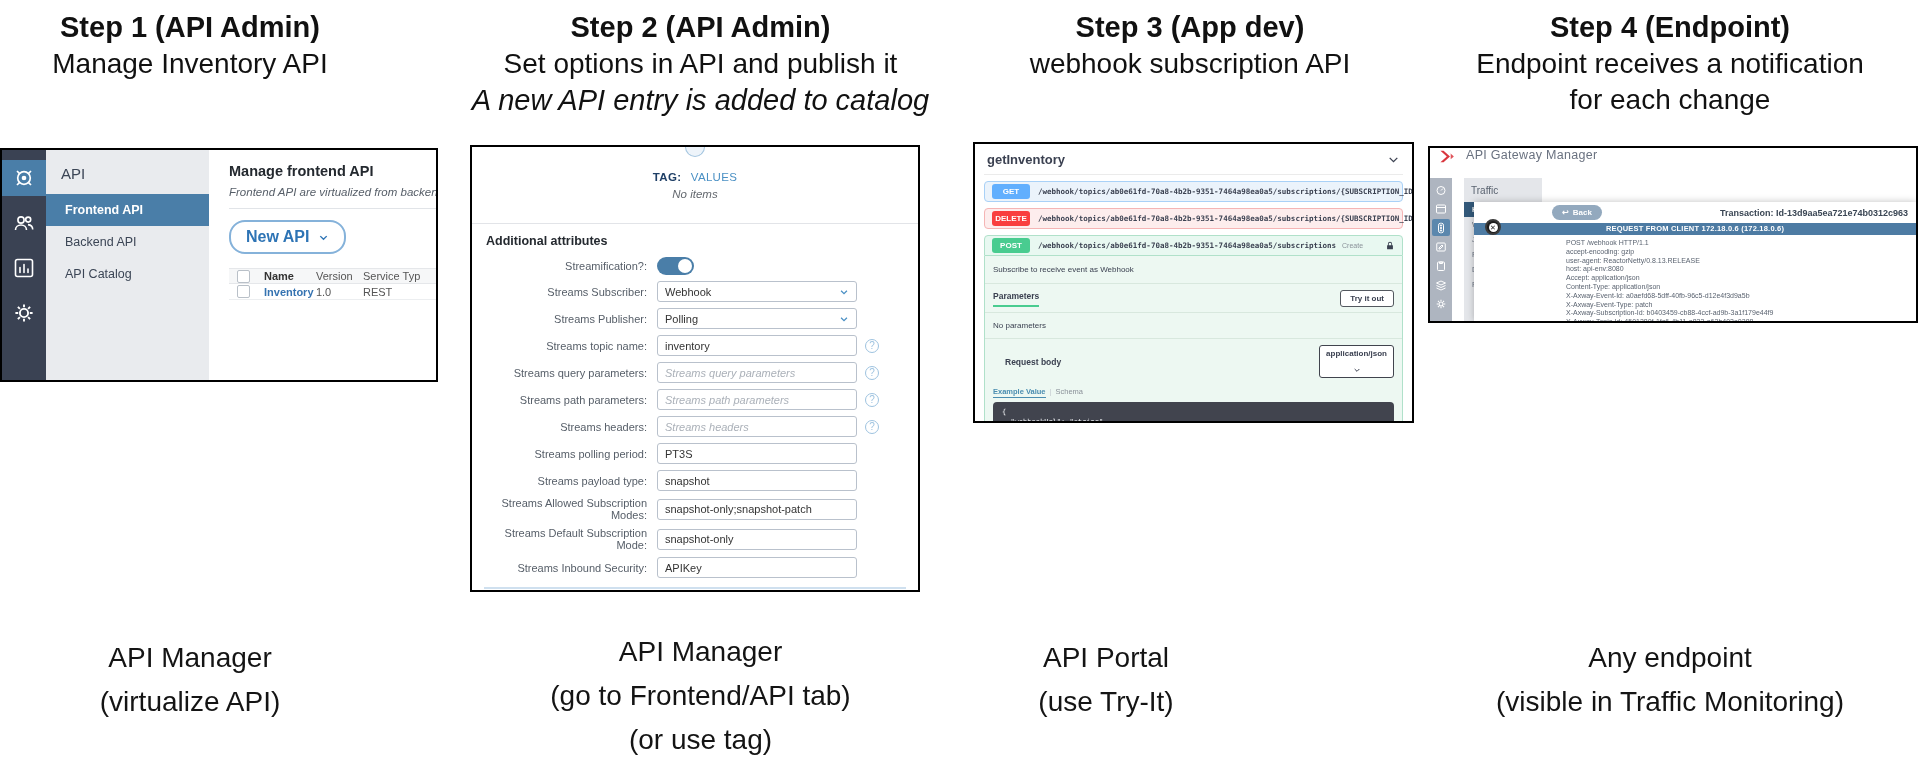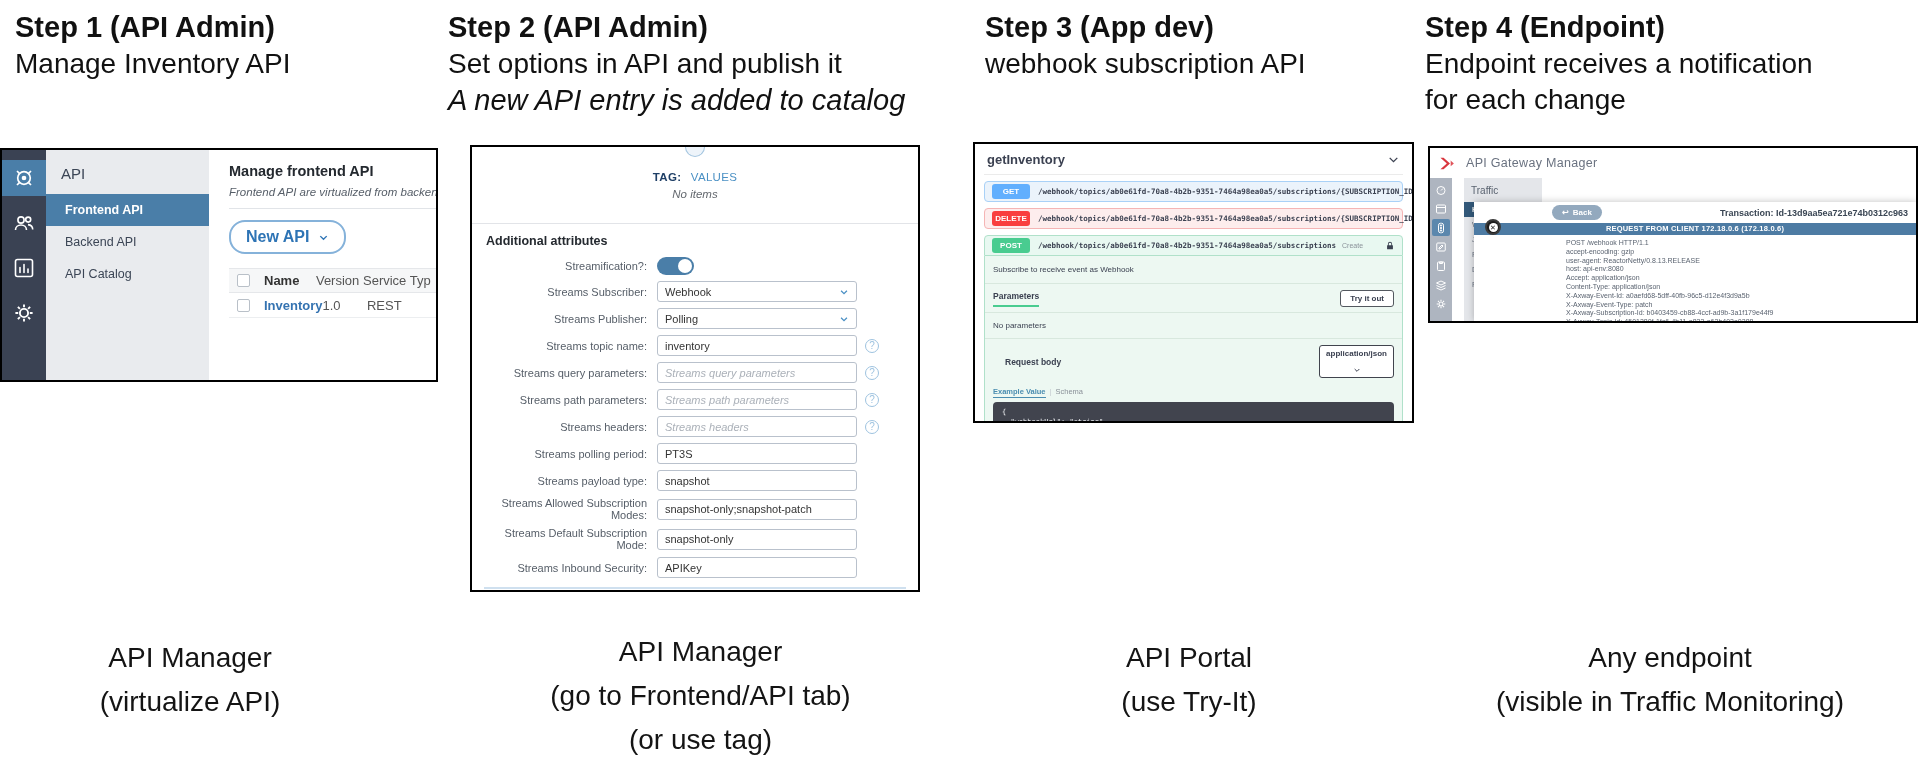--- a/index.html
+++ b/index.html
@@ -1,33 +1,33 @@
 <!DOCTYPE html>
 <html><head>
 <meta charset="utf-8">
 <style>
   * { margin:0; padding:0; box-sizing:border-box; }
   html,body { background:#fff; }
   .slide { position:relative; width:1920px; height:761px; background:#fff;
            font-family:"Liberation Sans", sans-serif; color:#111; overflow:hidden; }
 
   
-  .hdr { position:absolute; }
+  .hdr { position:absolute; text-align:center; }
   .hdr .t  { font-size:29px; font-weight:700; line-height:38px; }
   .hdr .l  { font-size:28px; line-height:36px; }
   .hdr .li { font-size:29px; line-height:37px; font-style:italic; }
   .cap { position:absolute; text-align:center; font-size:28px; line-height:44px; color:#141414; }
 
   #h1 { left:15px;   top:8px;  width:350px; }
   #h2 { left:448px;  top:8px;  width:505px; }
   #h3 { left:985px;  top:8px;  width:410px; }
   #h4 { left:1425px; top:8px;  width:490px; }
   #c1 { left:15px;   top:636px; width:350px; }
   #c2 { left:448px;  top:630px; width:505px; }
-  #c3 { left:1009px;  top:636px; width:360px;text-align:center; }
+  #c3 { left:926px;  top:636px; width:360px;text-align:center; }
   #c4 { left:1425px; top:636px; width:490px; }
 
   
   .frame { position:absolute; border:2px solid #000; background:#fff; overflow:hidden; }
   #f1 { left:0px;    top:148px; width:438px; height:234px; display:flex; }
   #f2 { left:470px;  top:145px; width:450px; height:447px; }
   #f3 { left:973px;  top:142px; width:441px; height:281px; padding:4px 9px; }
   #f4 { left:1428px; top:146px; width:490px; height:177px; }
 
   
@@ -41,21 +41,21 @@
   .s1-item.sel { background:#4a7ea8; color:#fff; font-weight:700; }
   .s1-main { flex:1; padding:13px 0 0 20px; overflow:hidden; }
   .s1-h    { font-size:14.5px; font-weight:700; color:#24292f; }
   .s1-sub  { font-size:11.5px; font-style:italic; color:#565e68; margin-top:7px; white-space:nowrap; }
   .s1-div  { border-top:1px solid #e1e4e8; margin:10px 0 0; }
   .s1-btn  { display:inline-flex; align-items:center; gap:9px; margin-top:11px;
              border:2px solid #85b2da; color:#2e74b5; font-weight:700; font-size:16px;
              border-radius:16px; padding:6px 15px; background:#fff; cursor:pointer; }
   .s1-btn .chev svg { width:11px; height:11px; display:block; }
   .s1-table { margin-top:14px; }
-  .s1-tr { display:flex; align-items:center; height:25px; font-size:13px; color:#555; white-space:nowrap; }
+  .s1-tr { display:flex; align-items:center; height:16px; font-size:11px; color:#555; white-space:nowrap; }
   .s1-tr.head { background:#f6f7f8; border-top:1px solid #e5e7ea; border-bottom:1px solid #e5e7ea; color:#555; }
   .s1-tr.row  { border-bottom:1px solid #eceef0; }
   .cbx { width:13px; height:13px; border:1px solid #b9c0c8; border-radius:2px; background:#fff; margin:0 14px 0 8px; flex:none; }
   .col-name { width:64px; } .col-ver { width:58px; } .col-type { width:90px; }
   .s1-tr.head .col-name { font-weight:700; color:#333; }
   .s1-link { color:#3573b1; font-weight:700; cursor:pointer; }
 
   
   .f2-bump { position:absolute; top:0; left:50%; transform:translateX(-50%);
              width:20px; height:10px; border:1px solid #a5c6e0; border-top:none;
@@ -116,21 +116,21 @@
   .sw-ct svg { width:8px; height:8px; }
   .sw-ex { padding:3px 8px 2px; font-size:7.5px; }
   .sw-ex .ev { color:#4a8db0; font-weight:700; border-bottom:1px solid #4a8db0; padding-bottom:1px; cursor:pointer; }
   .sw-ex .sep { color:#c3c9cf; margin:0 4px; }
   .sw-ex .sc { color:#8a9199; cursor:pointer; }
   .sw-code { background:#41444e; border-radius:4px; margin:4px 8px 8px; color:#f5f7f9;
              font-family:"DejaVu Sans Mono", monospace; font-size:7px; line-height:9.5px;
              padding:6px 9px; white-space:pre; }
 
   
-  .gw-head { height:30px; display:flex; align-items:center; gap:10px; padding-left:9px; background:#fff; }
+  .gw-head { height:30px; display:flex; align-items:flex-start; gap:10px; padding-left:9px; background:#fff; }
   .gw-logo svg { width:17px; height:17px; display:block; }
   .gw-title { font-size:12.5px; color:#6a7280; letter-spacing:0.3px; }
   .gw-body { position:relative; height:143px; display:flex;gap:12px; }
   .gw-rail { width:22px; background:#aeb5c0; display:flex; flex-direction:column; align-items:center;
              padding-top:3px; gap:2px; flex:none; }
   .gw-rico { width:18px; height:17px; display:flex; align-items:center; justify-content:center; color:#fff; border-radius:2px; }
   .gw-rico svg { width:12px; height:12px; }
   .gw-rico.active { background:#5b87ad; }
   .gw-panel { width:78px; background:#e4e6ea; flex:none; }
   .gw-ptitle { font-size:10px; color:#5a6370; padding:7px 0 6px 7px; }

